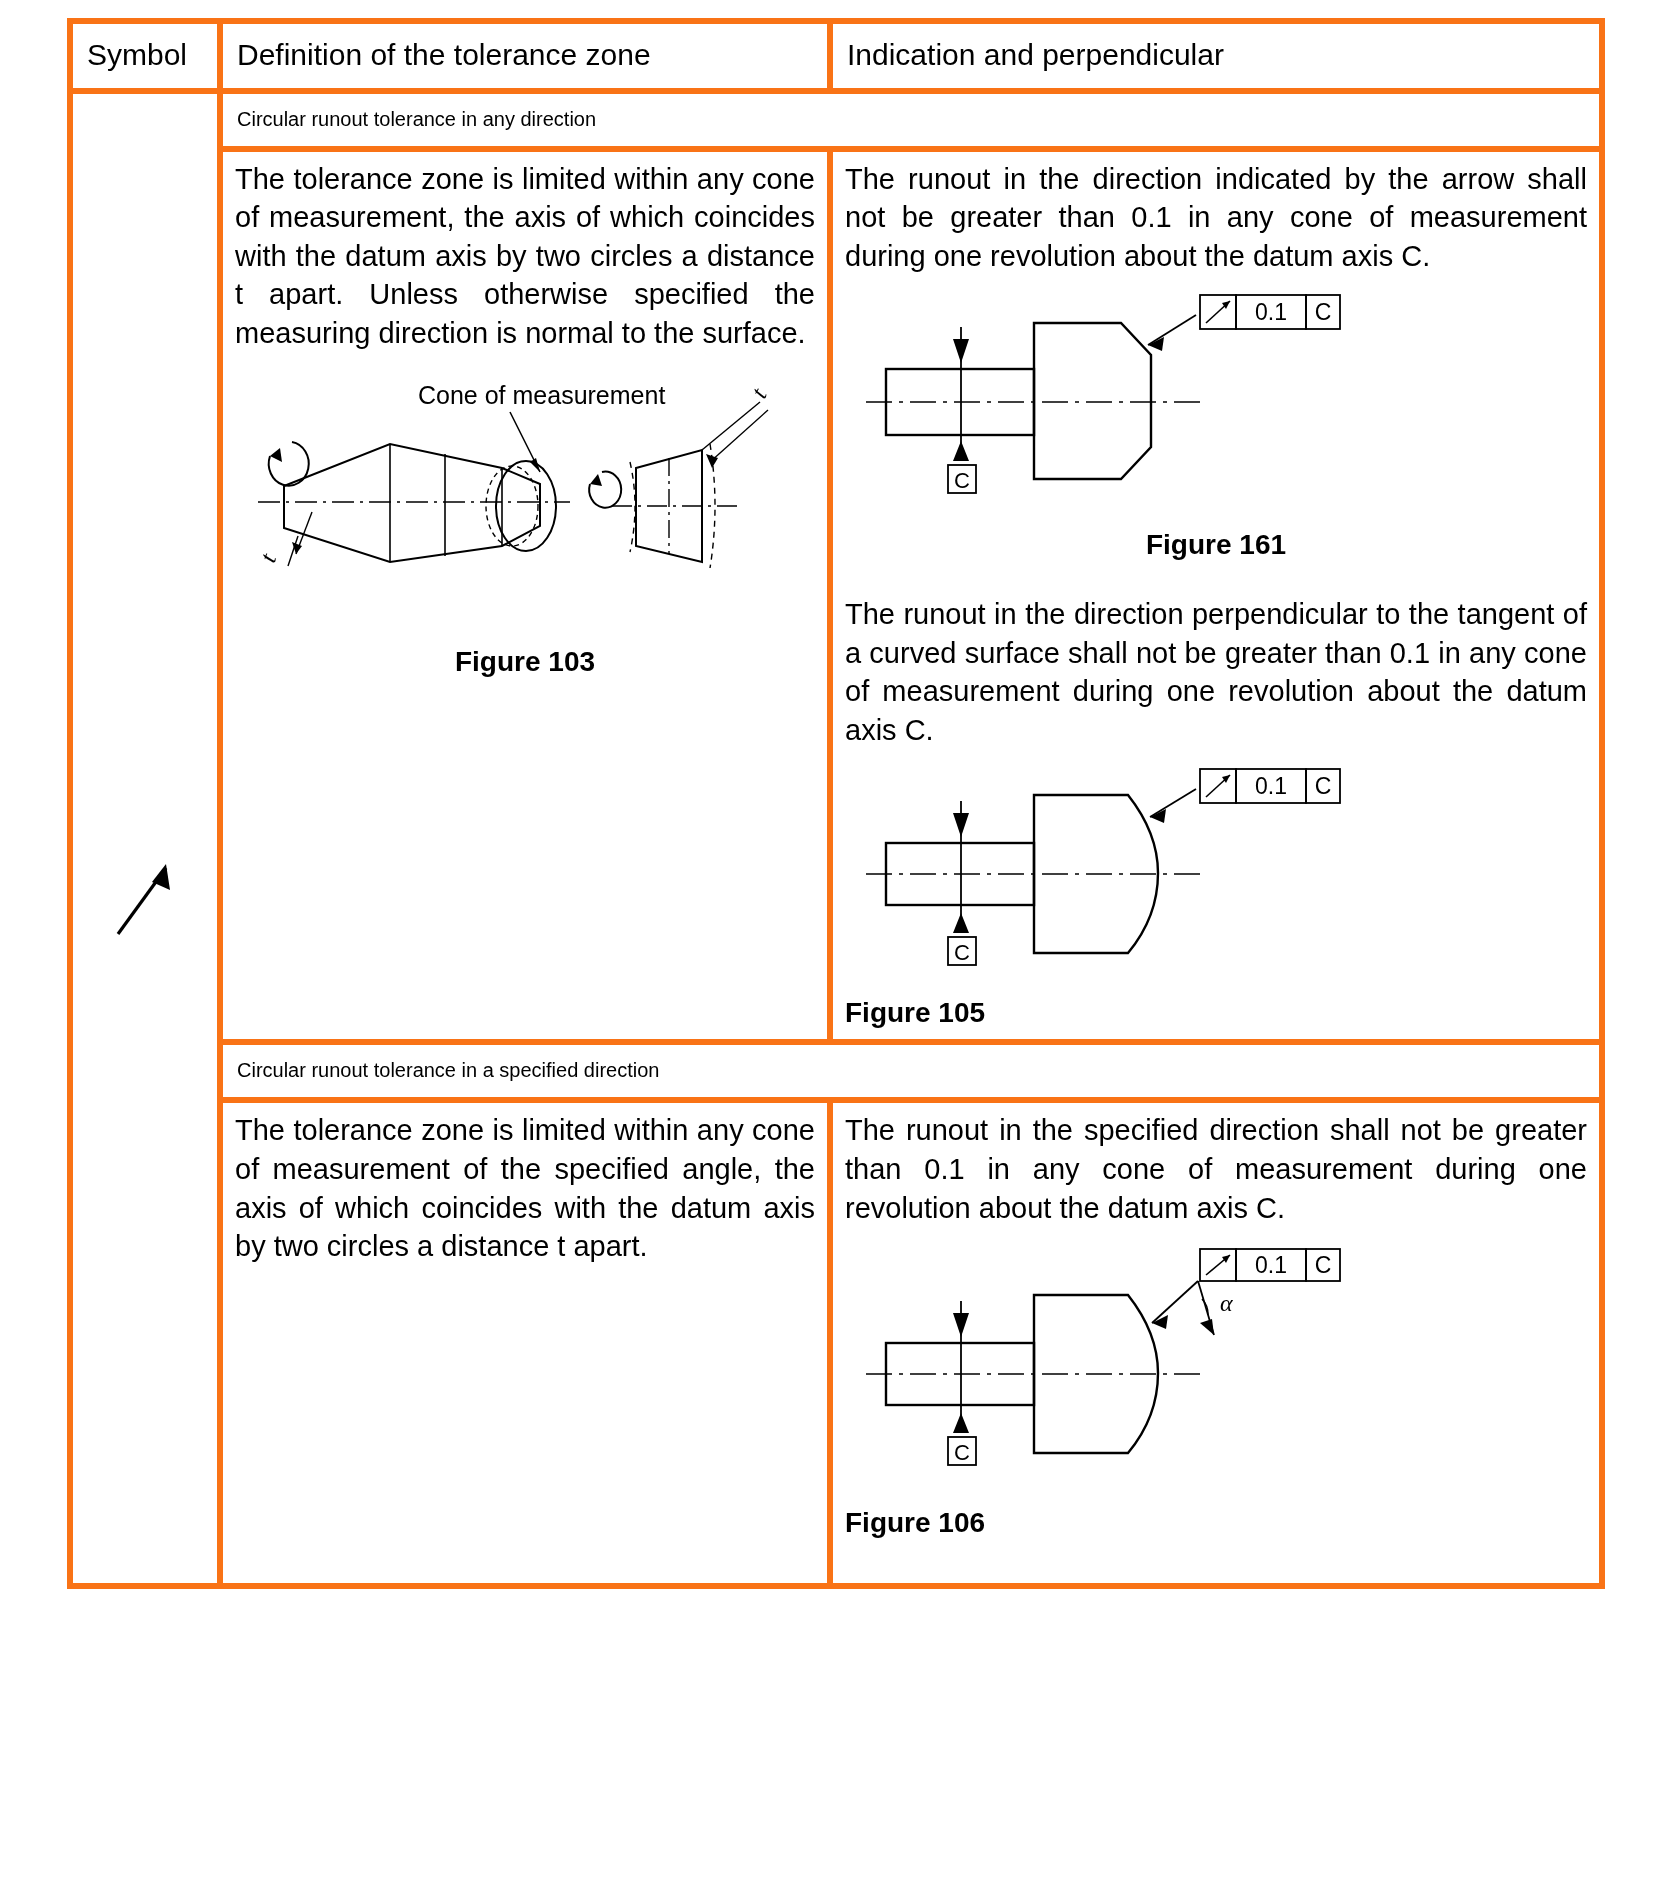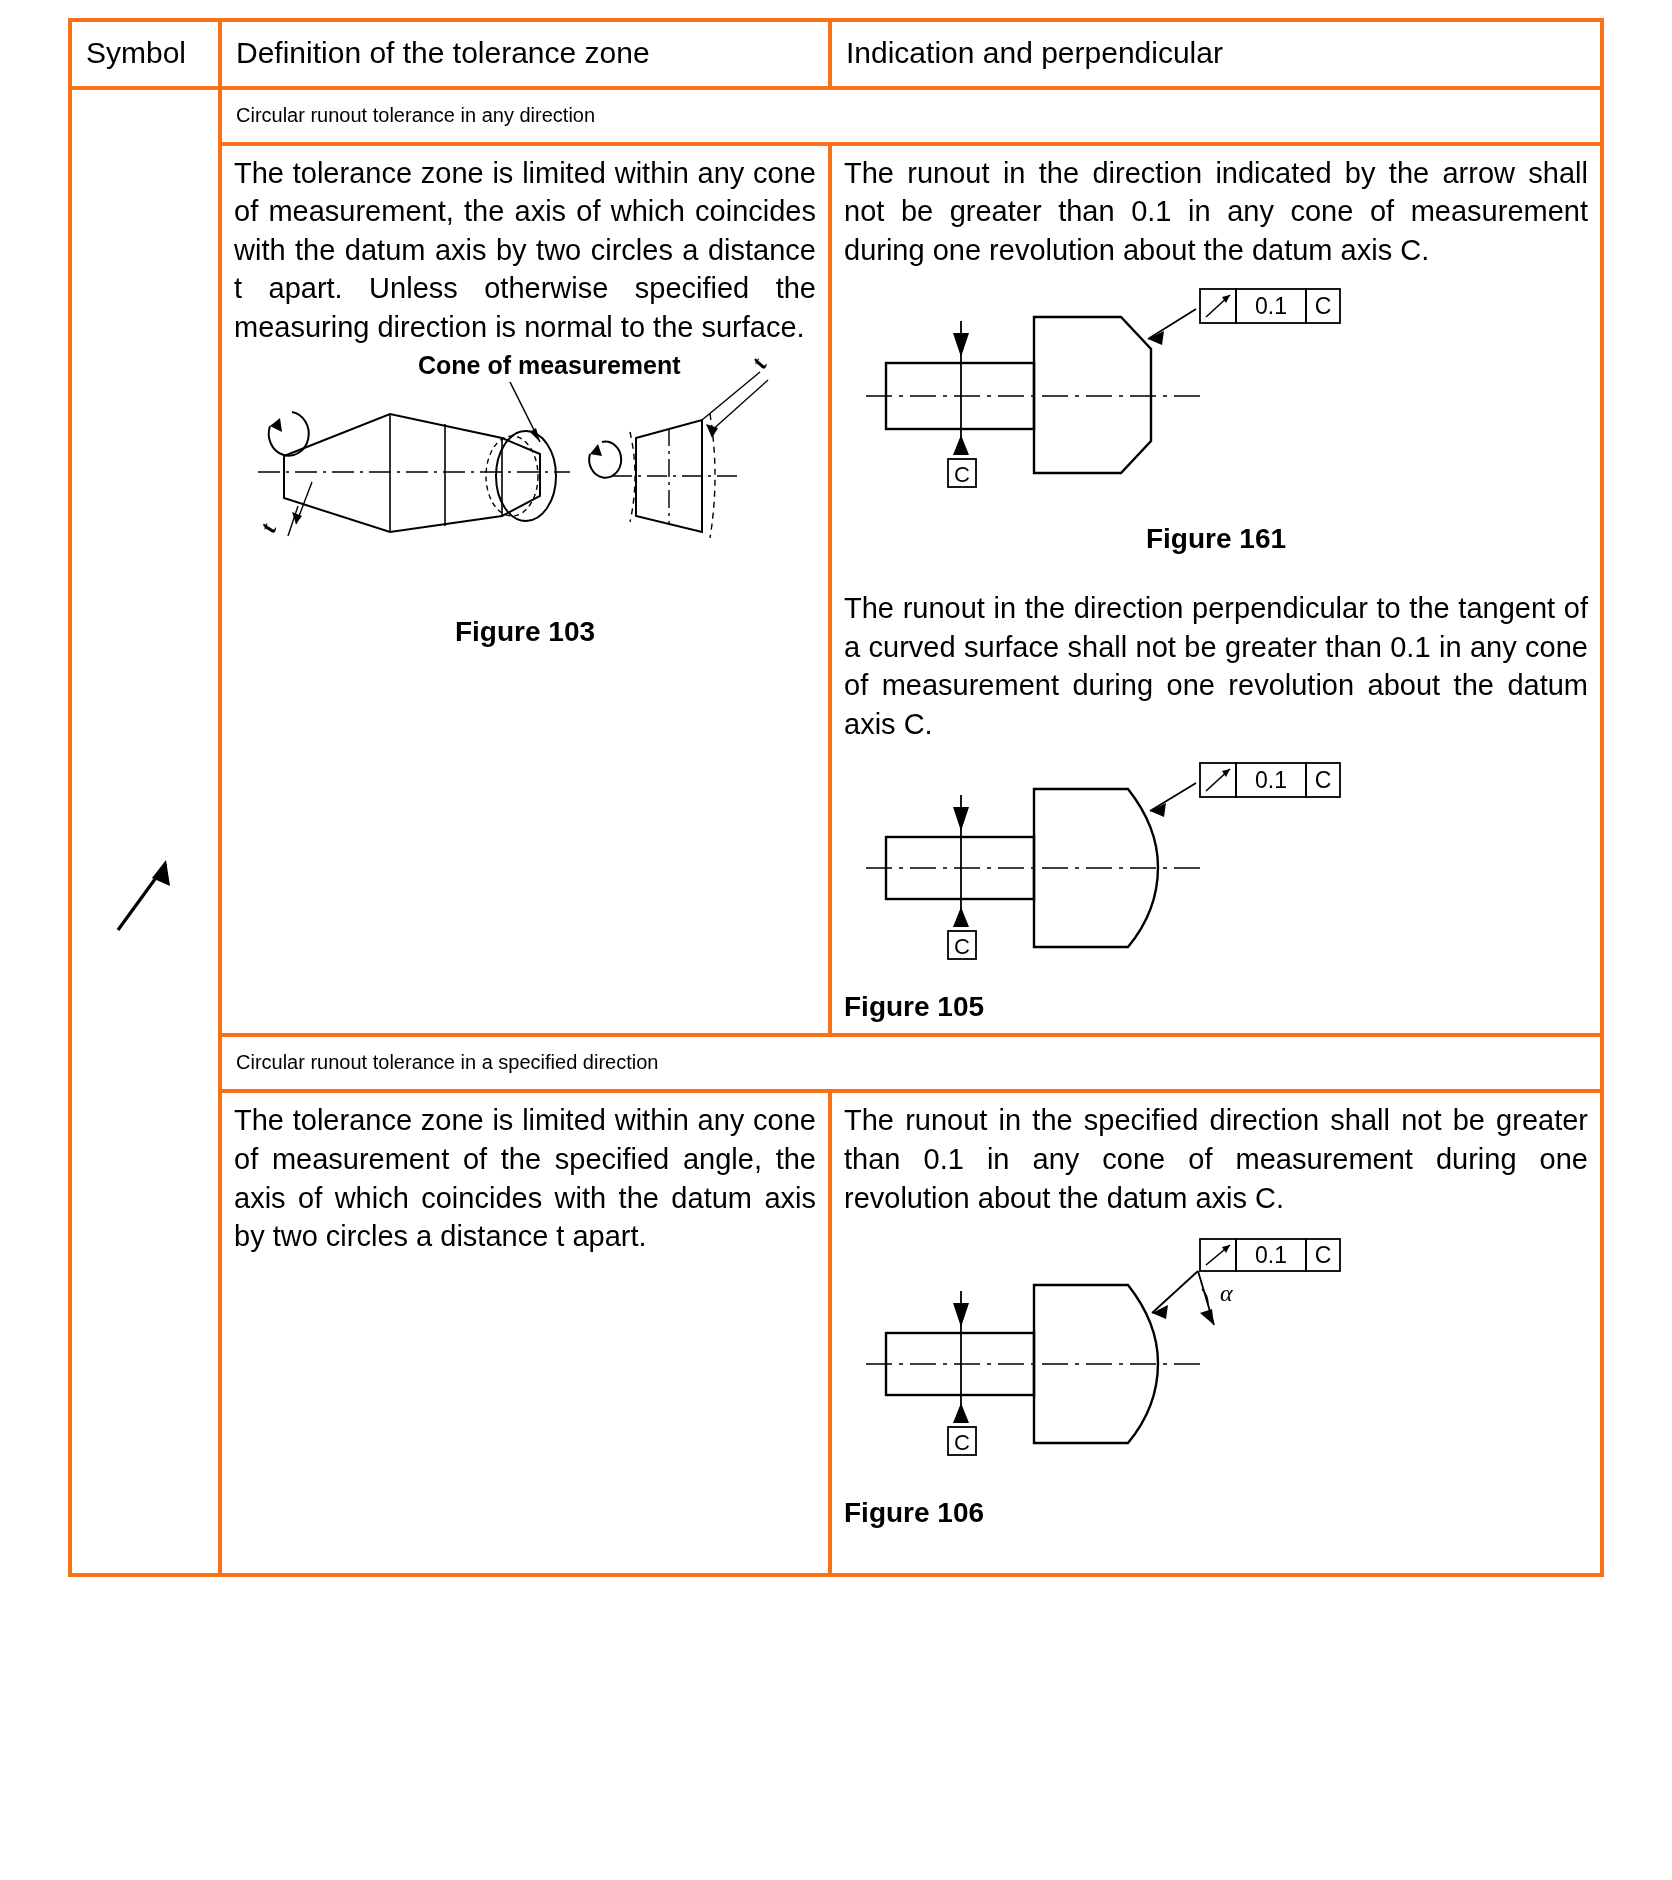--- a/index.html
+++ b/index.html
@@ -21,21 +21,21 @@
     box-sizing: border-box;
     padding: 18px 22px 18px 22px;
   }
   table.gdt {
     border-collapse: collapse;
     width: 1532px;
     margin: 0 auto;
     table-layout: fixed;
   }
   table.gdt td {
-    border: 4px solid #f97316;
+    border: 6px solid #f97316;
     vertical-align: top;
     padding: 0;
   }
   .cell-pad {
     padding: 8px 12px 10px 12px;
   }
   .hdr {
     font-size: 30px;
     line-height: 1.25;
     padding: 12px 14px 14px 14px;
@@ -122,21 +122,21 @@
         <div class="section-title">Circular runout tolerance in any direction</div>
       </td>
     </tr>
 
     <tr>
 
       <td>
         <div class="cell-pad">
           <div class="body-text">The tolerance zone is limited within any cone of measurement, the axis of which coincides with the datum axis by two circles a distance t apart. Unless otherwise specified the measuring direction is normal to the surface.</div>
 
-          <div class="fig-wrap" style="font-weight:bold;">
+          <div class="fig-wrap" style="margin-top:24px;">
             <svg width="570" height="260" viewBox="0 0 570 260" class="centered" aria-hidden="true">
               <g stroke="#000" fill="none" stroke-width="2">
 
                 <line x1="270" y1="36" x2="300" y2="96" stroke-width="1.6"></line>
                 <polygon points="300,96 290,86 296,82" fill="#000" stroke="none"></polygon>
 
                 <path d="M30 80 a20 22 0 1 0 22 -14" stroke-width="2"></path>
                 <polygon points="30,80 40,72 42,86" fill="#000" stroke="none"></polygon>
 
                 <path d="M44 110 L150 68 L262 92 L300 108 L300 150 L262 170 L150 186 L44 152 Z" stroke-width="2"></path>

